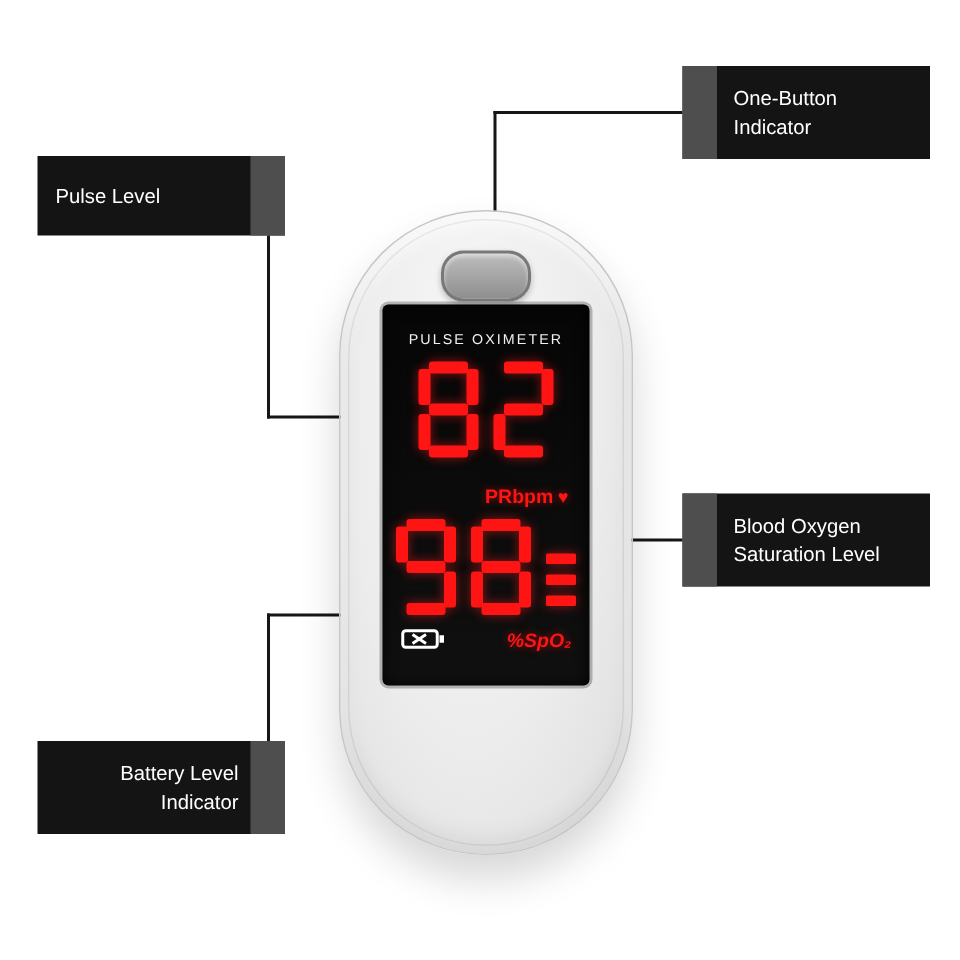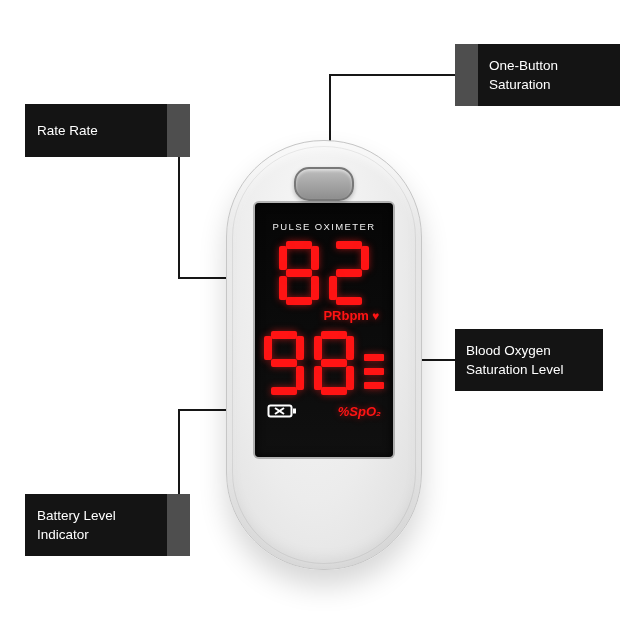--- a/index.html
+++ b/index.html
@@ -38,21 +38,21 @@
           background:linear-gradient(#060606,#101010);
           box-shadow:inset 0 0 10px rgba(0,0,0,0.9), 0 0 0 2px rgba(0,0,0,0.25);}
 
   .disp-title{margin-top:18px;text-align:center;color:#f0f0f0;font-size:9.5px;
           letter-spacing:1.4px;height:12px;}
 
   .digits-row{display:flex;justify-content:center;align-items:flex-end;}
   .pr-row{margin-top:8px;}
   .spo2-row{margin-top:6px;gap:10px;}
 
-  .unit-row{margin-top:3px;text-align:right;padding-right:14px;
+  .unit-row{margin-top:18px;text-align:right;padding-right:14px;
           color:#ff1414;font-weight:bold;font-size:13px;height:17px;
           text-shadow:0 0 6px rgba(255,20,20,0.55);}
   .heart{margin-left:3px;font-size:12px;}
 
   .bottom-row{margin-top:8px;display:flex;justify-content:space-between;
           align-items:center;padding:0 12px;}
   .spo2-unit{color:#ff1414;font-weight:bold;font-size:13px;
           text-shadow:0 0 6px rgba(255,20,20,0.55);font-style:italic;}
 
   
@@ -153,32 +153,32 @@
           <rect x="26" y="5.5" width="3" height="5" fill="#ffffff"></rect>
           <line x1="8" y1="5" x2="17" y2="11" stroke="#ffffff" stroke-width="2"></line>
           <line x1="17" y1="5" x2="8" y2="11" stroke="#ffffff" stroke-width="2"></line>
         </svg>
         <span class="spo2-unit">%SpO₂</span>
       </div>
     </div>
   </div>
 
   <div class="callout accent-left" style="left:455px;top:44px;width:165px;height:62px;">
-    <div class="callout-text">One-Button Saturation</div>
+    <div class="callout-text">One-Button Indicator</div>
     <div class="callout-accent"></div>
   </div>
 
   <div class="callout" style="left:25px;top:104px;width:165px;height:53px;">
-    <div class="callout-text">Rate Rate</div>
+    <div class="callout-text">Pulse Level</div>
     <div class="callout-accent"></div>
   </div>
 
-  <div class="callout accent-left" style="left:455px;top:329px;width:148px;height:62px;flex-direction:column;">
+  <div class="callout accent-left" style="left:455px;top:329px;width:165px;height:62px;">
     <div class="callout-text">Blood Oxygen Saturation Level</div>
     <div class="callout-accent"></div>
   </div>
 
-  <div class="callout" style="left:25px;top:494px;width:165px;height:62px;">
+  <div class="callout" style="left:25px;top:494px;width:165px;height:62px;text-align:right;">
     <div class="callout-text">Battery Level Indicator</div>
     <div class="callout-accent"></div>
   </div>
 
 </div>
 
 </body></html>

